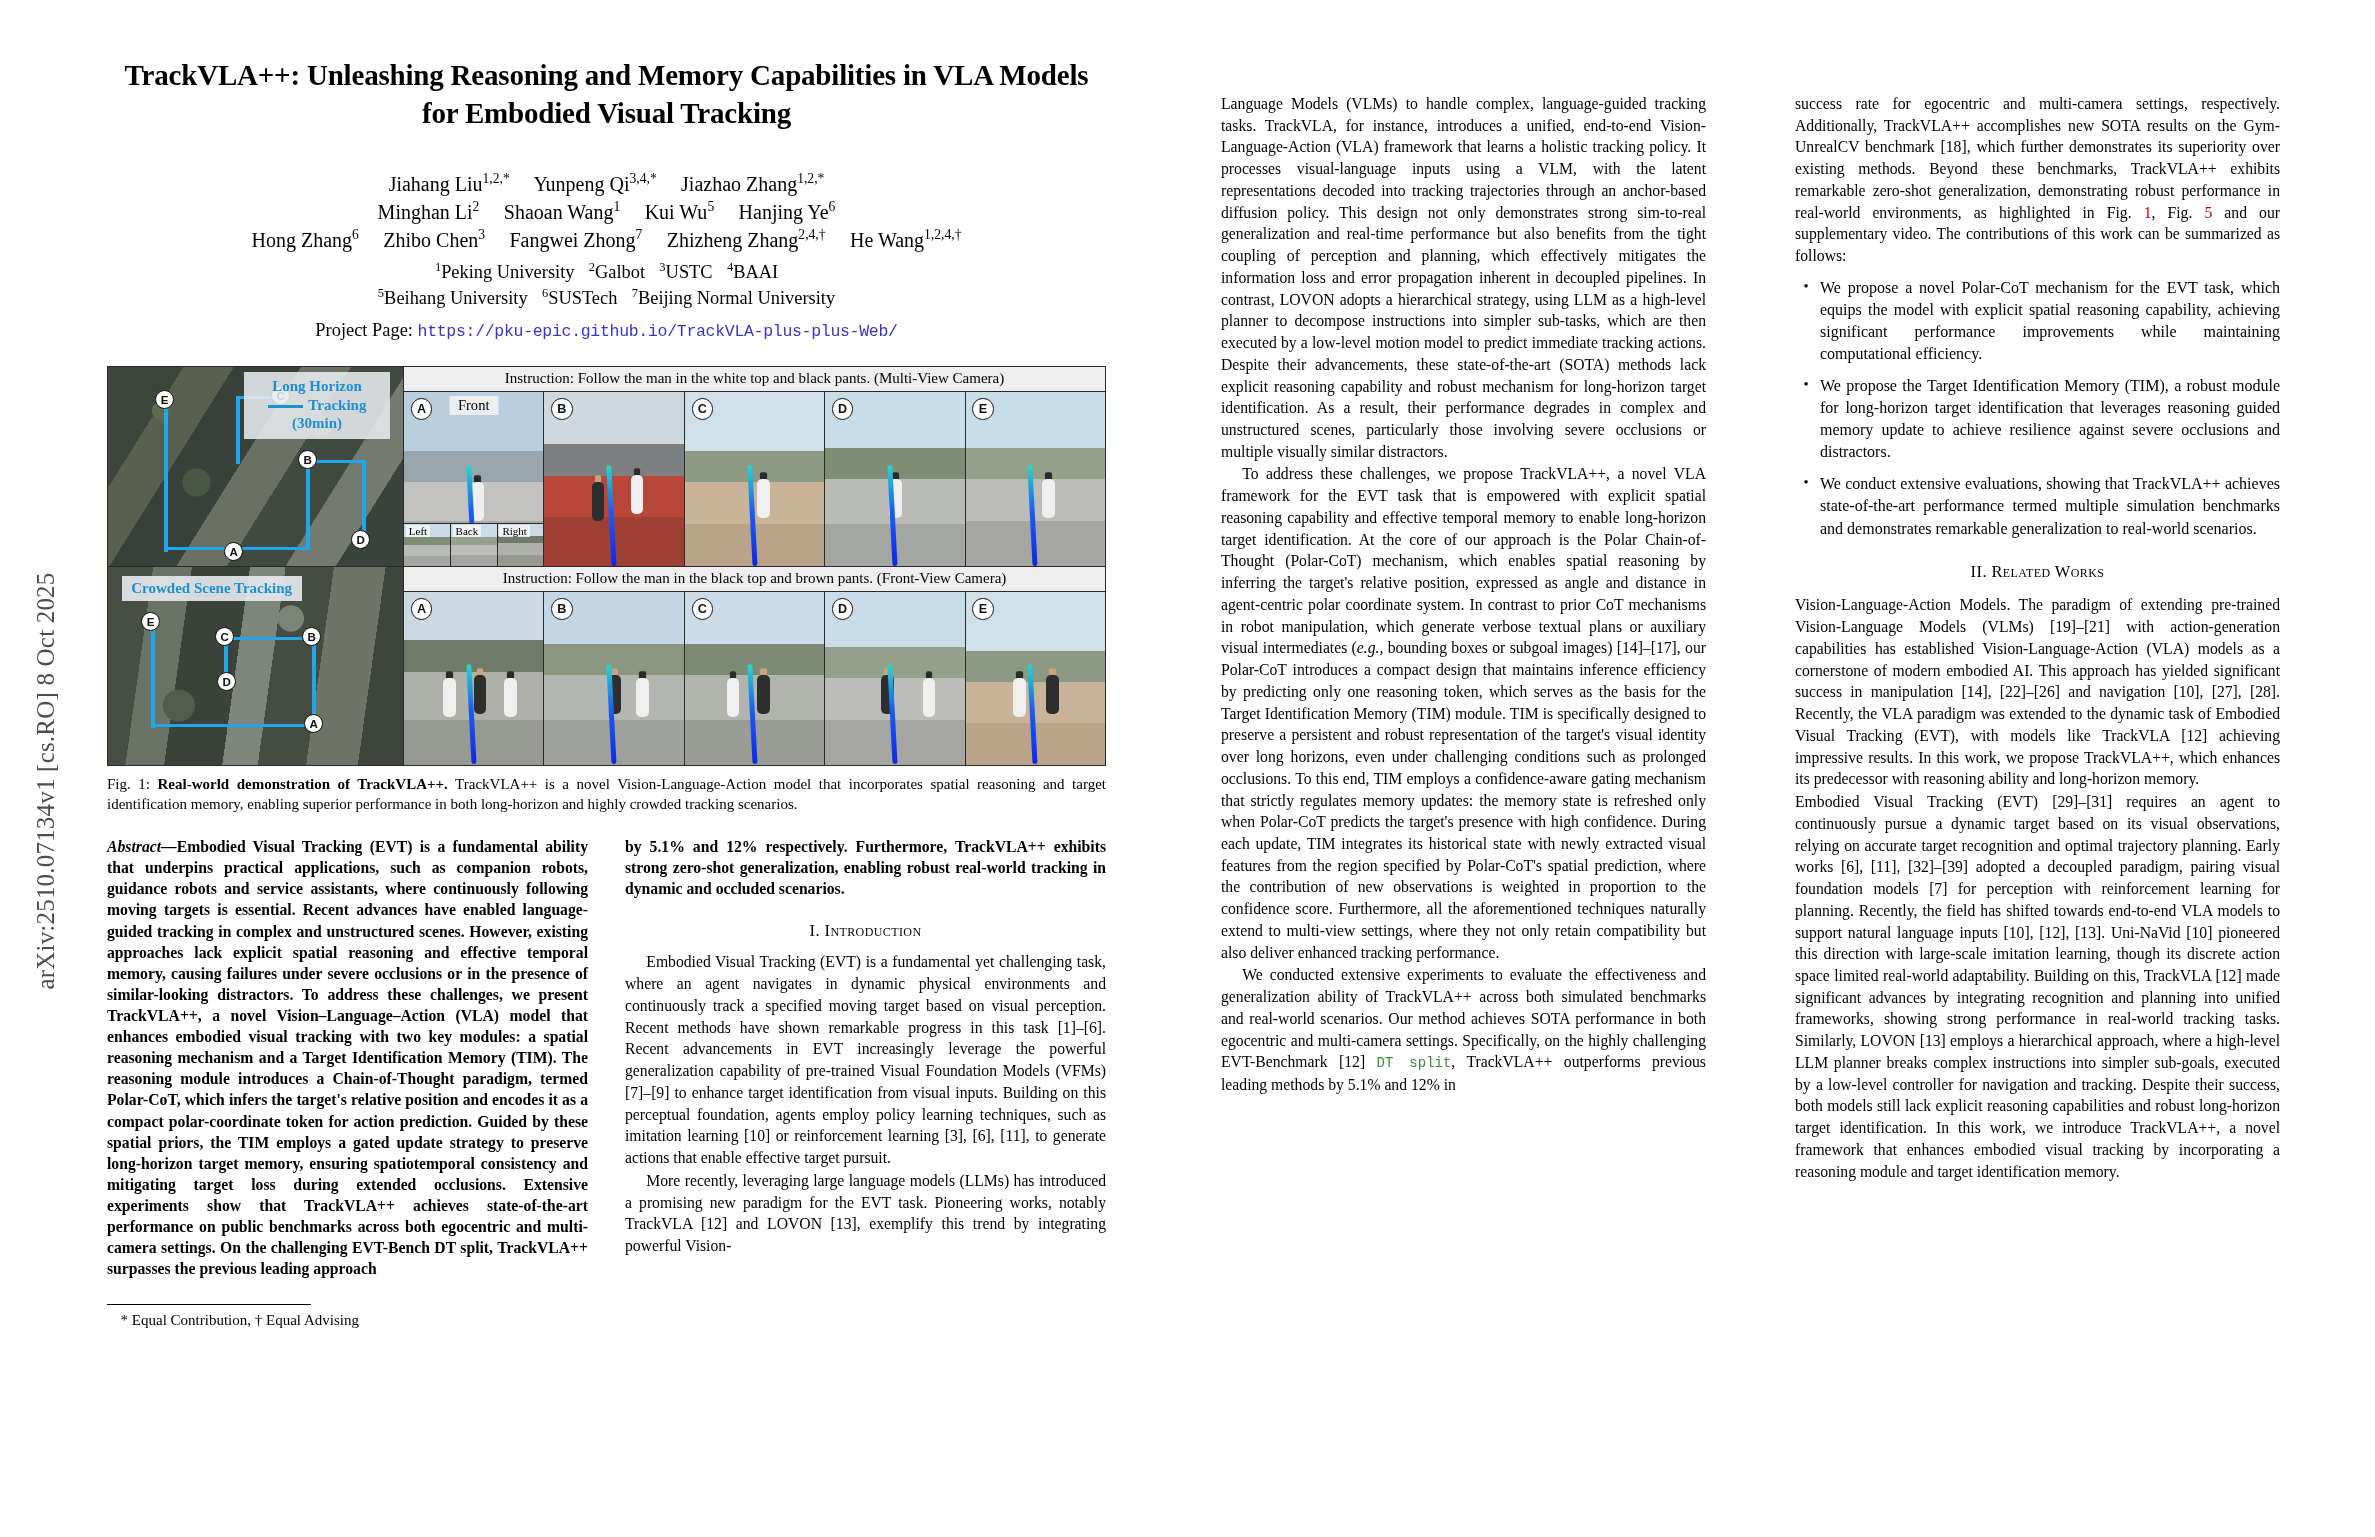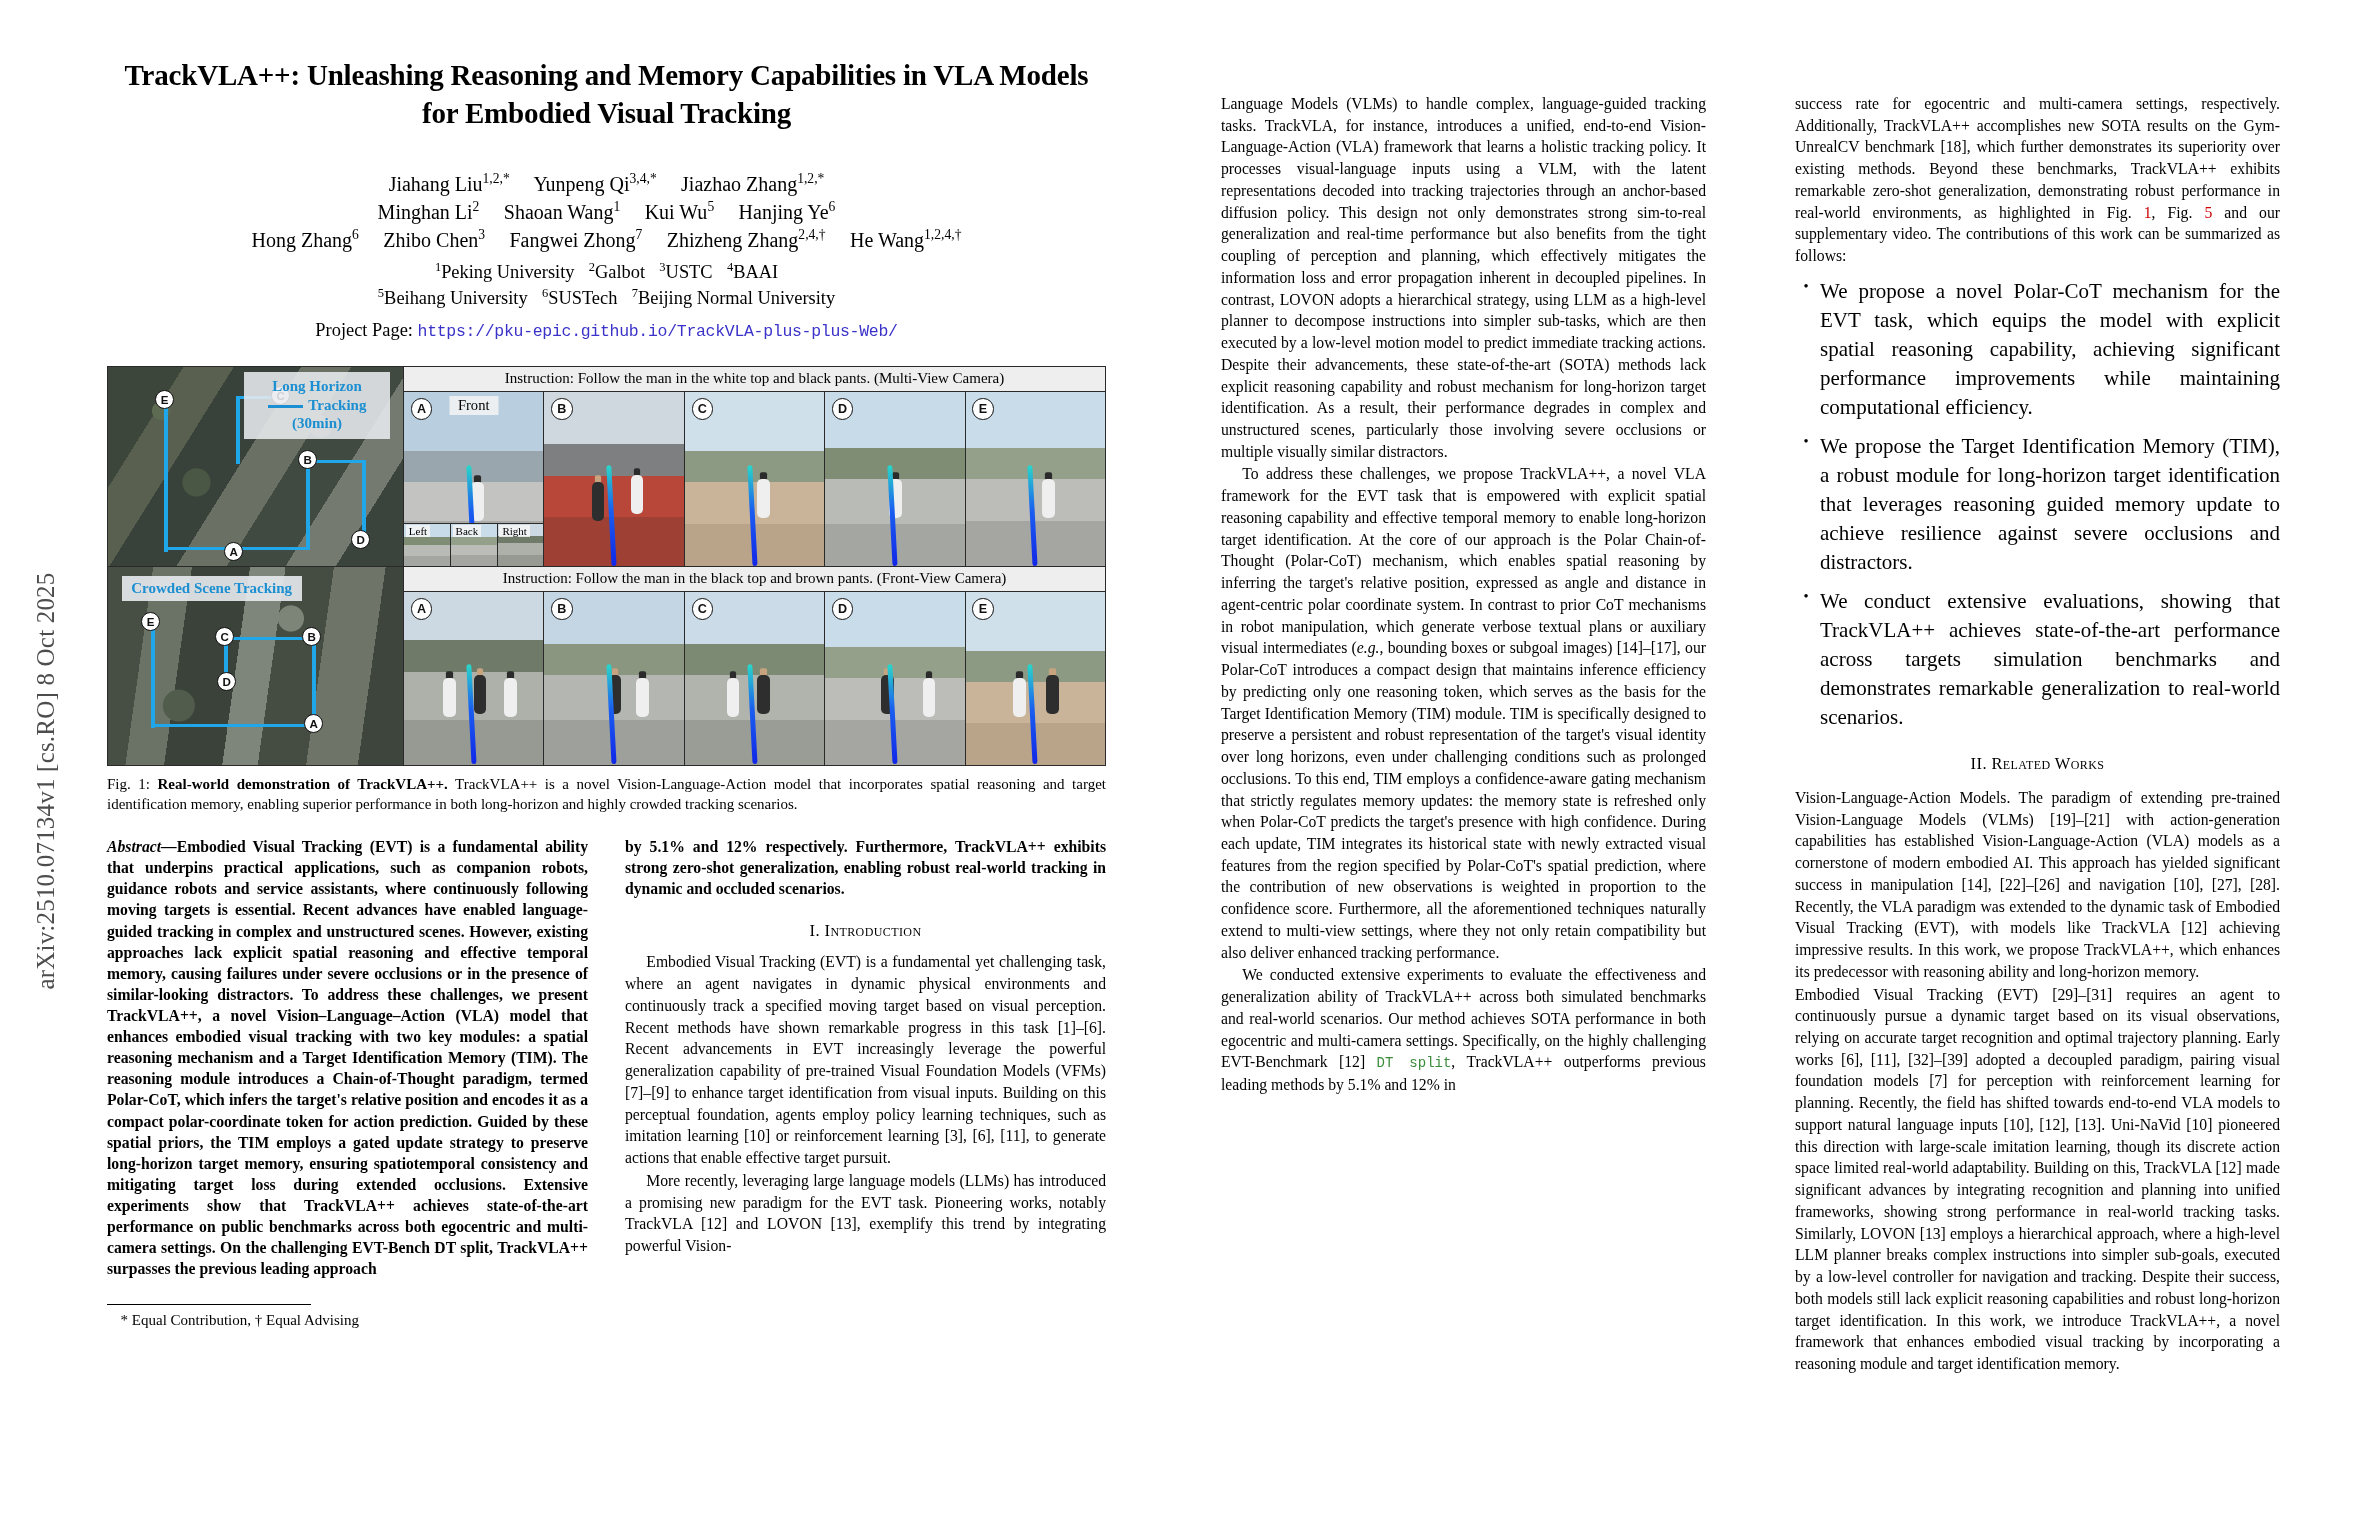--- a/index.html
+++ b/index.html
@@ -278,21 +278,21 @@
   #footnote { font-size:15px; padding-left:13.6px; }
 
   
   ul.contrib {
     margin:9.7px 0 0 0;
     padding-left:25px;
     list-style:none;
   }
   ul.contrib li {
     position:relative;
-    font-size:21px;
+    font-size:16px;
     line-height:1.385;
     text-align:justify;
     margin-bottom:9.7px;
     -webkit-hyphens:auto; hyphens:auto;
   }
   ul.contrib li:before {
     content:"\2022";
     position:absolute; left:-16.5px; top:-1px;
     font-size:14.6px;
   }
@@ -523,21 +523,21 @@
     <p class="para"><span>To address these challenges, we propose TrackVLA++, a novel VLA framework for the EVT task that is empowered with explicit spatial reasoning capability and effective temporal memory to enable long-horizon target identification. At the core of our approach is the Polar Chain-of-Thought (Polar-CoT) mechanism, which enables spatial reasoning by inferring the target's relative position, expressed as angle and distance in agent-centric polar coordinate system. In contrast to prior CoT mechanisms in robot manipulation, which generate verbose textual plans or auxiliary visual intermediates (</span><i>e.g.,</i><span> bounding boxes or subgoal images) [14]–[17], our Polar-CoT introduces a compact design that maintains inference efficiency by predicting only </span><b class="boldrun">one</b><span> reasoning token, which serves as the basis for the Target Identification Memory (TIM) module. TIM is specifically designed to preserve a persistent and robust representation of the target's visual identity over long horizons, even under challenging conditions such as prolonged occlusions. To this end, TIM employs a confidence-aware gating mechanism that strictly regulates memory updates: the memory state is refreshed only when Polar-CoT predicts the target's presence with high confidence. During each update, TIM integrates its historical state with newly extracted visual features from the region specified by Polar-CoT's spatial prediction, where the contribution of new observations is weighted in proportion to the confidence score. Furthermore, all the aforementioned techniques naturally extend to multi-view settings, where they not only retain compatibility but also deliver enhanced tracking performance.</span></p>
     <p class="para"><span>We conducted extensive experiments to evaluate the effectiveness and generalization ability of TrackVLA++ across both simulated benchmarks and real-world scenarios. Our method achieves SOTA performance in both egocentric and multi-camera settings. Specifically, on the highly challenging EVT-Benchmark [12] </span><span class="mono">DT split</span><span>, TrackVLA++ outperforms previous leading methods by 5.1% and 12% in</span></p>
   </div>
 
   <div class="body-col" id="col-right">
     <p class="para noind"><span>success rate for egocentric and multi-camera settings, respectively. Additionally, TrackVLA++ accomplishes new SOTA results on the Gym-UnrealCV benchmark [18], which further demonstrates its superiority over existing methods. Beyond these benchmarks, TrackVLA++ exhibits remarkable zero-shot generalization, demonstrating robust performance in real-world environments, as highlighted in Fig. </span><a class="reflink">1</a><span>, Fig. </span><a class="reflink">5</a><span> and our supplementary video. The contributions of this work can be summarized as follows:</span></p>
 
     <ul class="contrib">
       <li>We propose a novel Polar-CoT mechanism for the EVT task, which equips the model with explicit spatial reasoning capability, achieving significant performance improvements while maintaining computational efficiency.</li>
       <li>We propose the Target Identification Memory (TIM), a robust module for long-horizon target identification that leverages reasoning guided memory update to achieve resilience against severe occlusions and distractors.</li>
-      <li>We conduct extensive evaluations, showing that TrackVLA++ achieves state-of-the-art performance across targets simulation benchmarks and demonstrates remarkable generalization to real-world scenarios.</li>
+      <li>We conduct extensive evaluations, showing that TrackVLA++ achieves state-of-the-art performance termed multiple simulation benchmarks and demonstrates remarkable generalization to real-world scenarios.</li>
     </ul>
 
     <div class="sec-head">II.  Related Works</div>
 
     <p class="para noind"><b class="boldrun">Vision-Language-Action Models.</b><span> The paradigm of extending pre-trained Vision-Language Models (VLMs) [19]–[21] with action-generation capabilities has established Vision-Language-Action (VLA) models as a cornerstone of modern embodied AI. This approach has yielded significant success in manipulation [14], [22]–[26] and navigation [10], [27], [28]. Recently, the VLA paradigm was extended to the dynamic task of Embodied Visual Tracking (EVT), with models like TrackVLA [12] achieving impressive results. In this work, we propose TrackVLA++, which enhances its predecessor with reasoning ability and long-horizon memory.</span></p>
     <p class="para noind"><b class="boldrun">Embodied Visual Tracking (EVT)</b><span> [29]–[31] requires an agent to continuously pursue a dynamic target based on its visual observations, relying on accurate target recognition and optimal trajectory planning. Early works [6], [11], [32]–[39] adopted a decoupled paradigm, pairing visual foundation models [7] for perception with reinforcement learning for planning. Recently, the field has shifted towards end-to-end VLA models to support natural language inputs [10], [12], [13]. Uni-NaVid [10] pioneered this direction with large-scale imitation learning, though its discrete action space limited real-world adaptability. Building on this, TrackVLA [12] made significant advances by integrating recognition and planning into unified frameworks, showing strong performance in real-world tracking tasks. Similarly, LOVON [13] employs a hierarchical approach, where a high-level LLM planner breaks complex instructions into simpler sub-goals, executed by a low-level controller for navigation and tracking. Despite their success, both models still lack explicit reasoning capabilities and robust long-horizon target identification. In this work, we introduce TrackVLA++, a novel framework that enhances embodied visual tracking by incorporating a reasoning module and target identification memory.</span></p>
   </div>
 
 </div>
 

